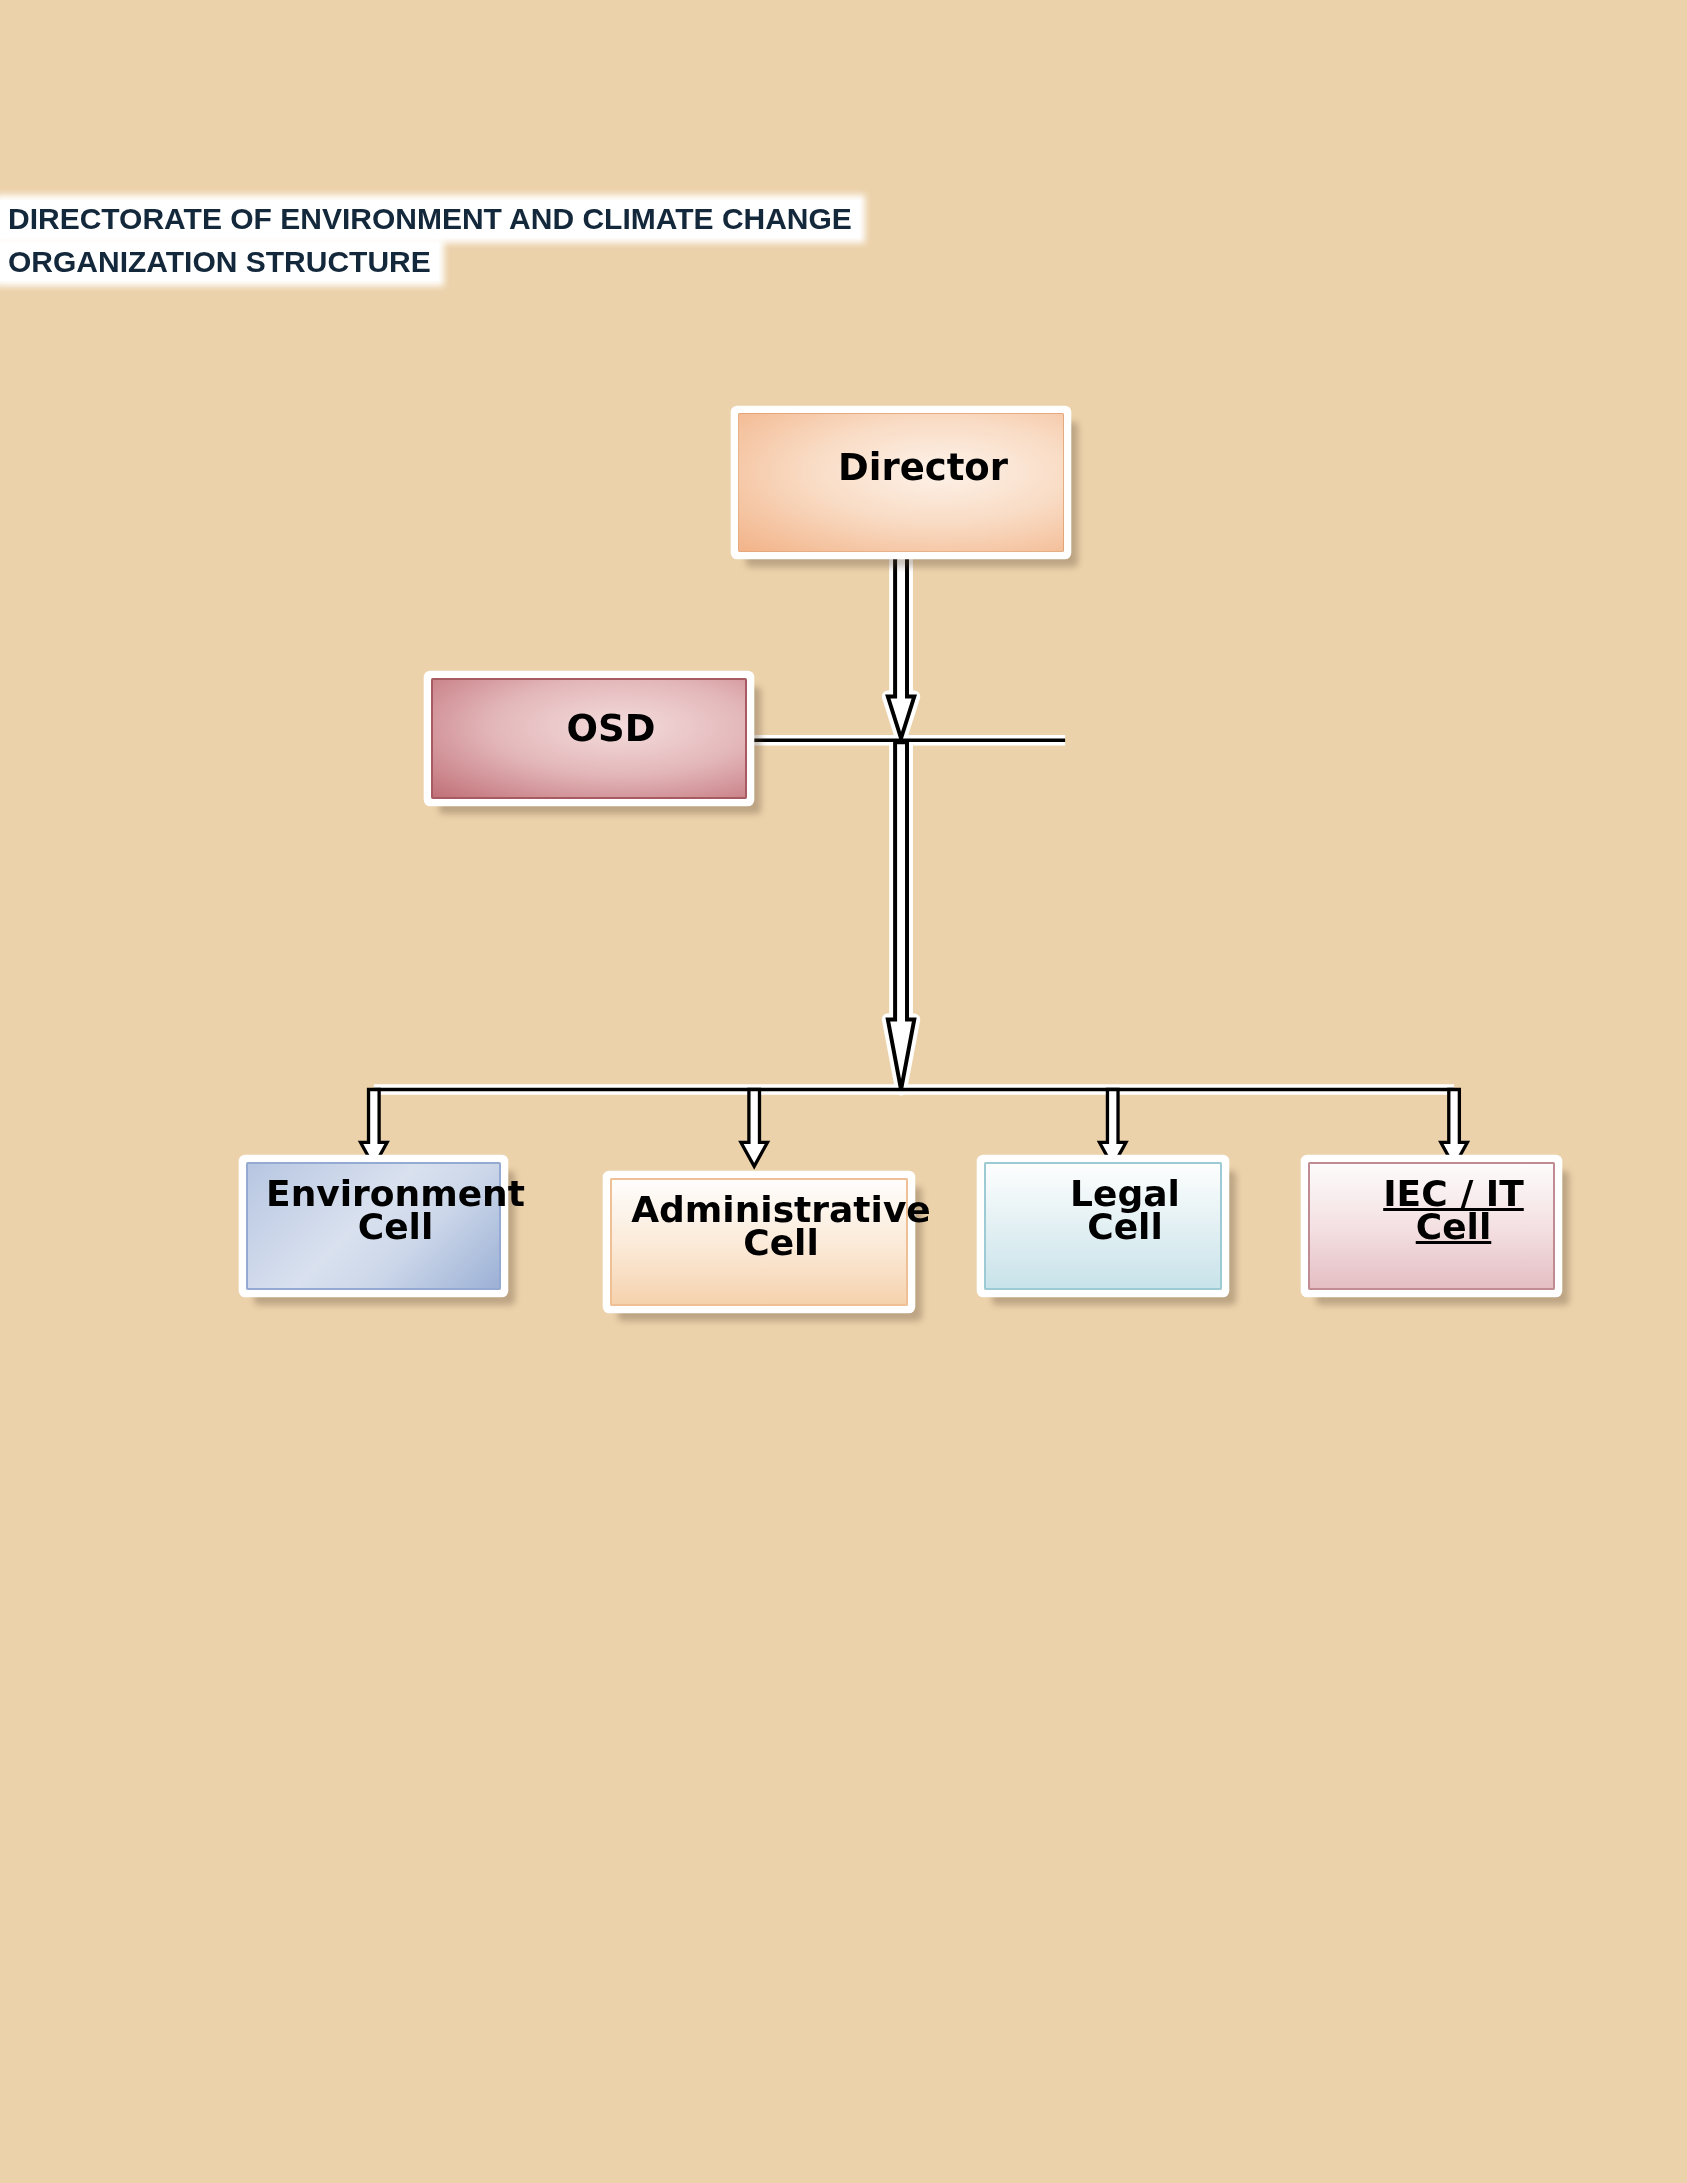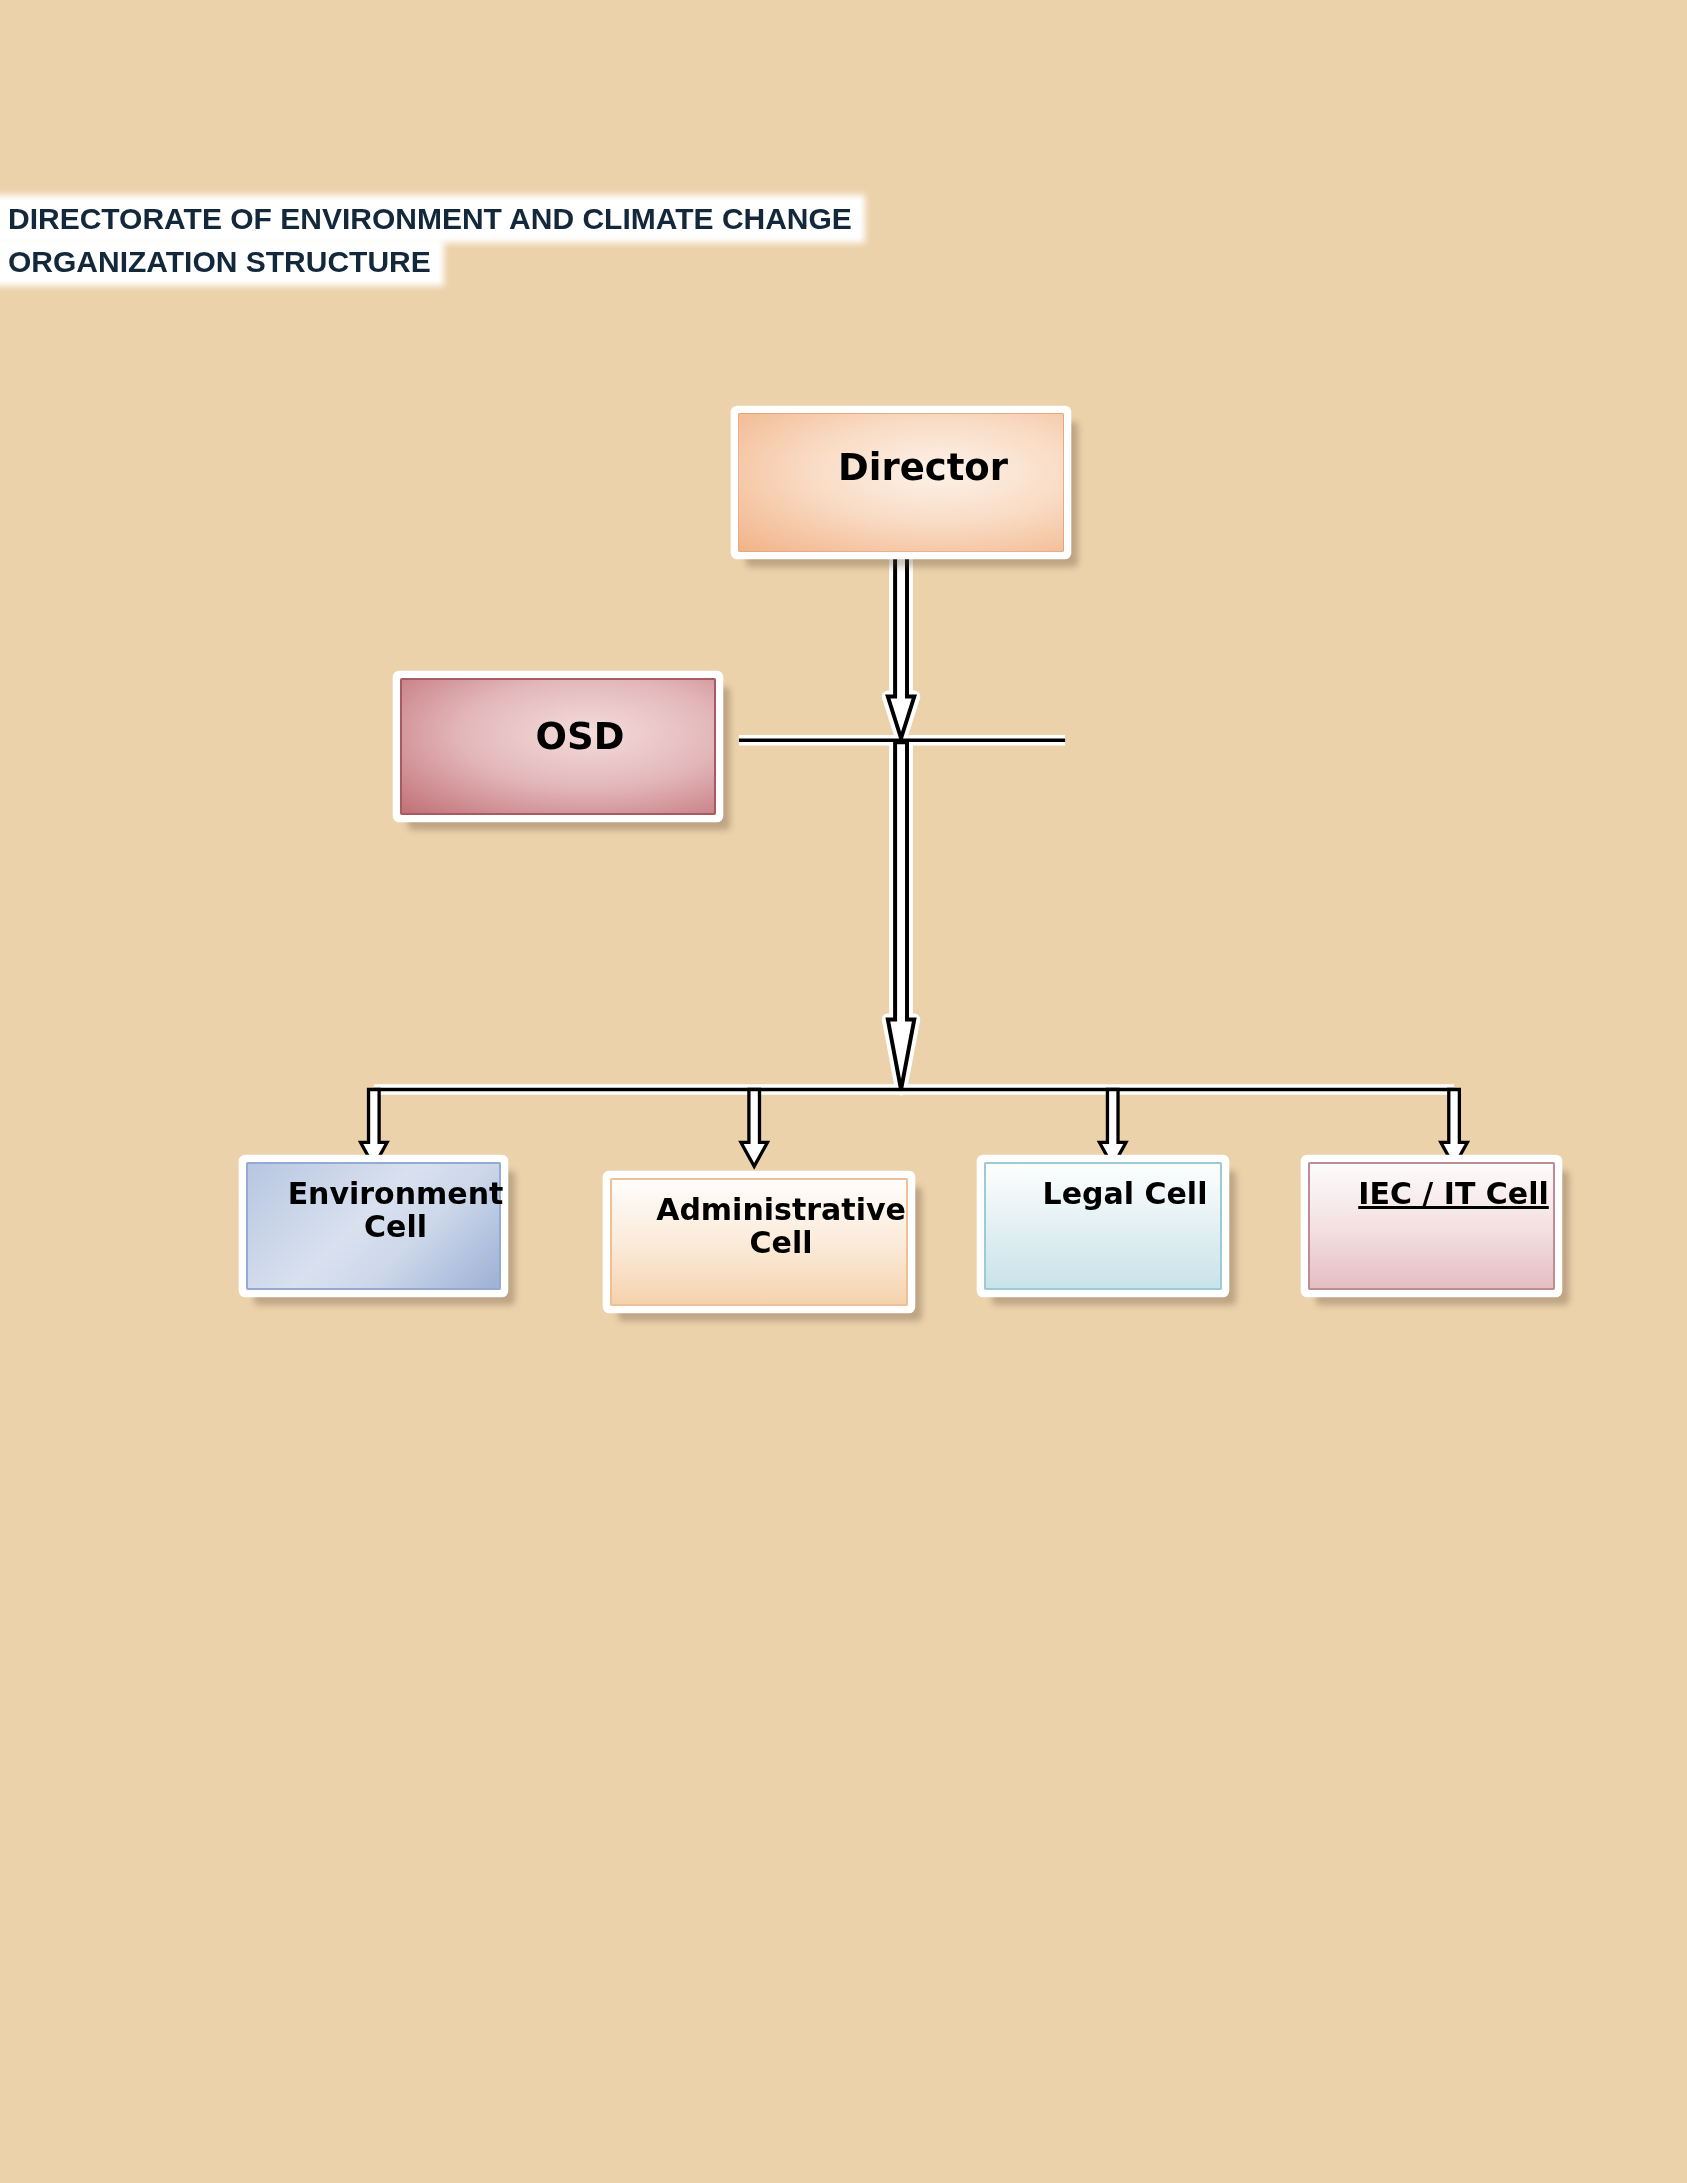--- a/index.html
+++ b/index.html
@@ -37,30 +37,30 @@
     text-align:center;
     font-weight:bold;
     color:#000;
     border-radius:2px;
     box-shadow:0 0 0 7.3px #ffffff, 10.6px 12px 6.6px 2.6px rgba(94,74,52,.33);
     box-sizing:border-box;
     white-space:pre-line;
     padding-left:44px;
   }
   .lvl1,.lvl2{font-size:37px;line-height:40px;}
-  .lvl3{font-size:30px;line-height:33px;align-items:flex-start;padding-top:13.2px;}
+  .lvl3{font-size:36px;line-height:33px;align-items:flex-start;padding-top:13.2px;}
 
   .director{
     left:738px;top:413px;width:326px;height:139px;
     padding-bottom:30px;
     background:radial-gradient(ellipse at 62% 42%, #fdf2e9 0%, #f9dcc5 45%, #f2b388 100%);
     border:1.3px solid rgba(216,150,100,.55);
   }
   .osd{
-    left:400px;top:678px;width:316px;height:137px;
+    left:431px;top:678px;width:316px;height:121px;
     padding-bottom:20px;
     background:radial-gradient(ellipse at 60% 40%, #f4dcdc 0%, #e3b7ba 48%, #c07077 100%);
     border:2px solid #a85a62;
   }
   .dy-director{
     left:1065px;top:678px;width:321px;height:129px;
     padding-bottom:20px;
     background:radial-gradient(ellipse at 55% 42%, #f3f7ec 0%, #e3edd3 50%, #b9cd94 100%);
     border:2px solid #a3ba7c;
   }

